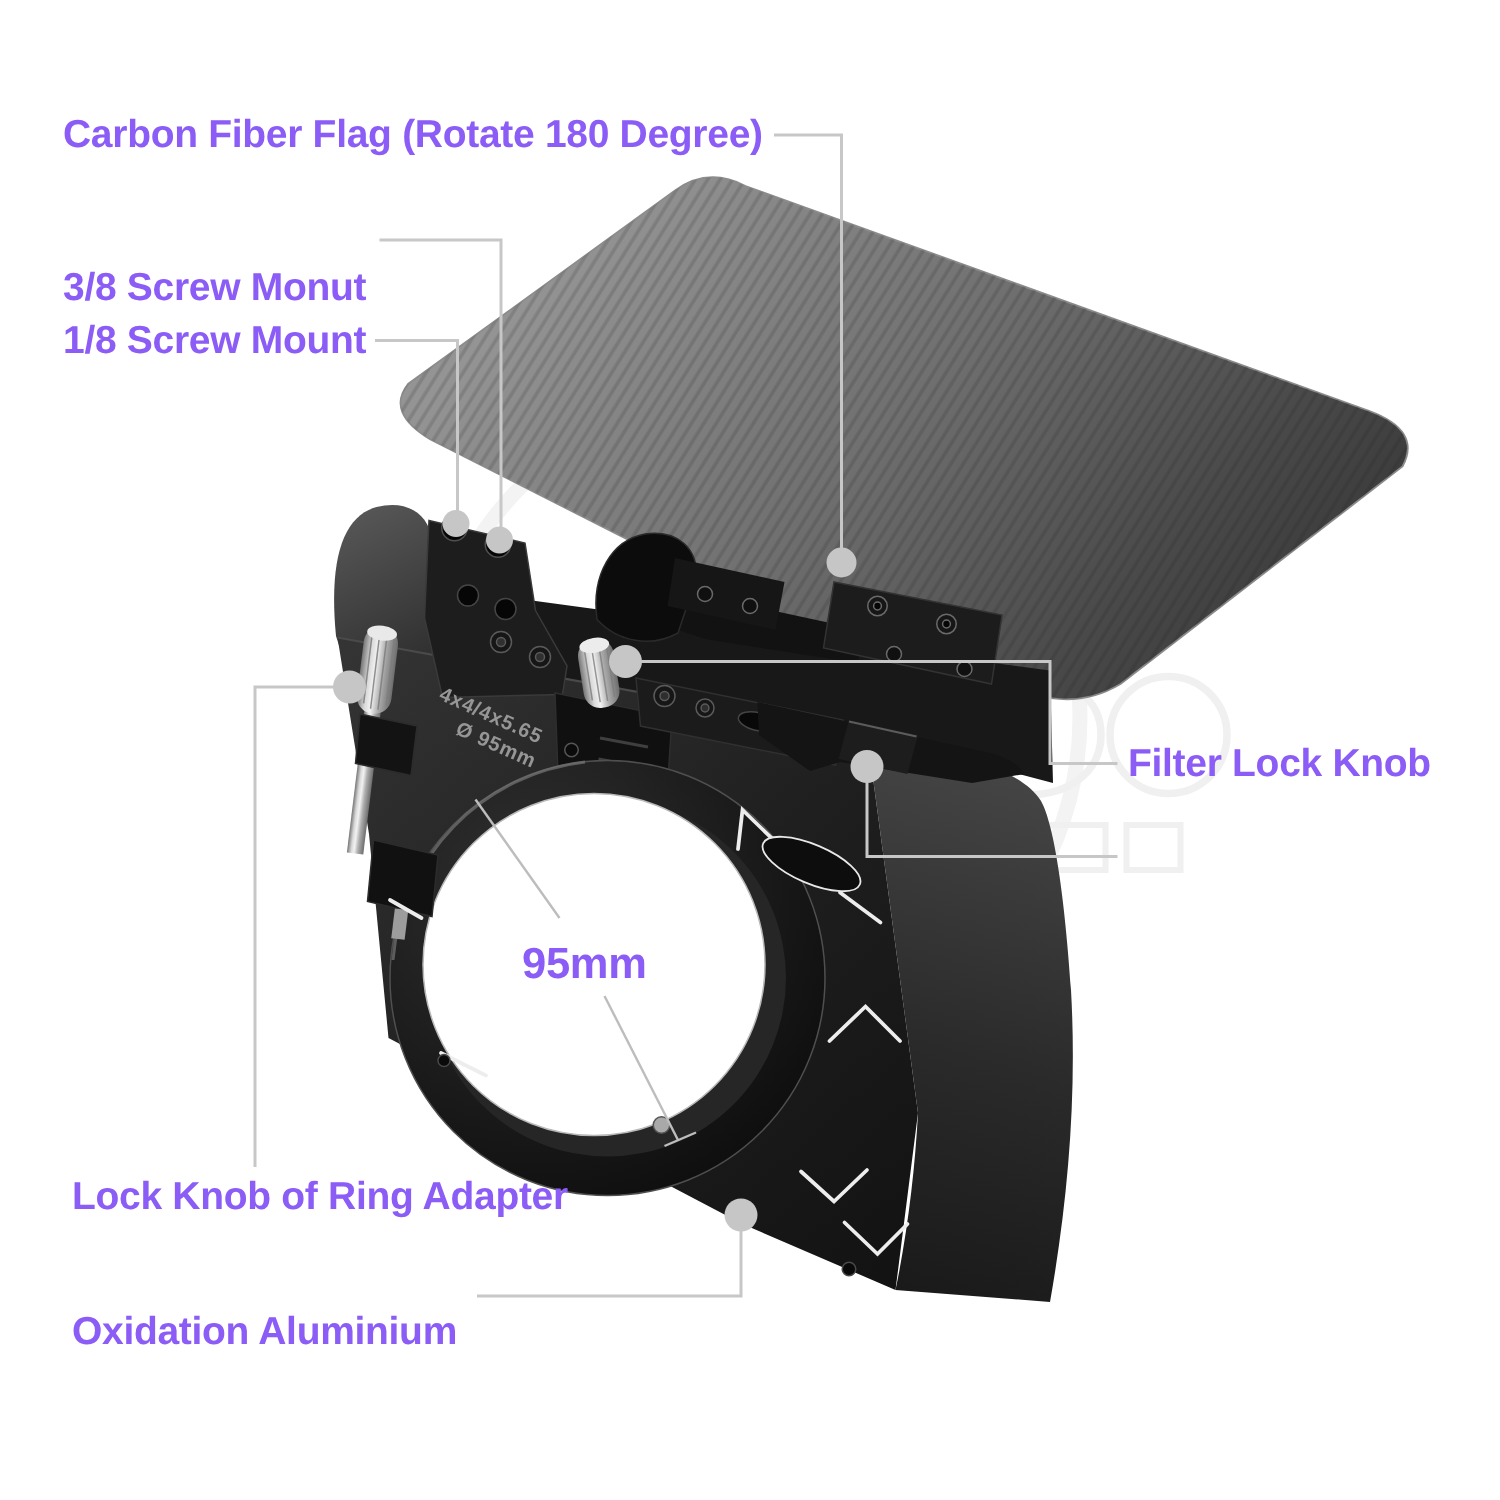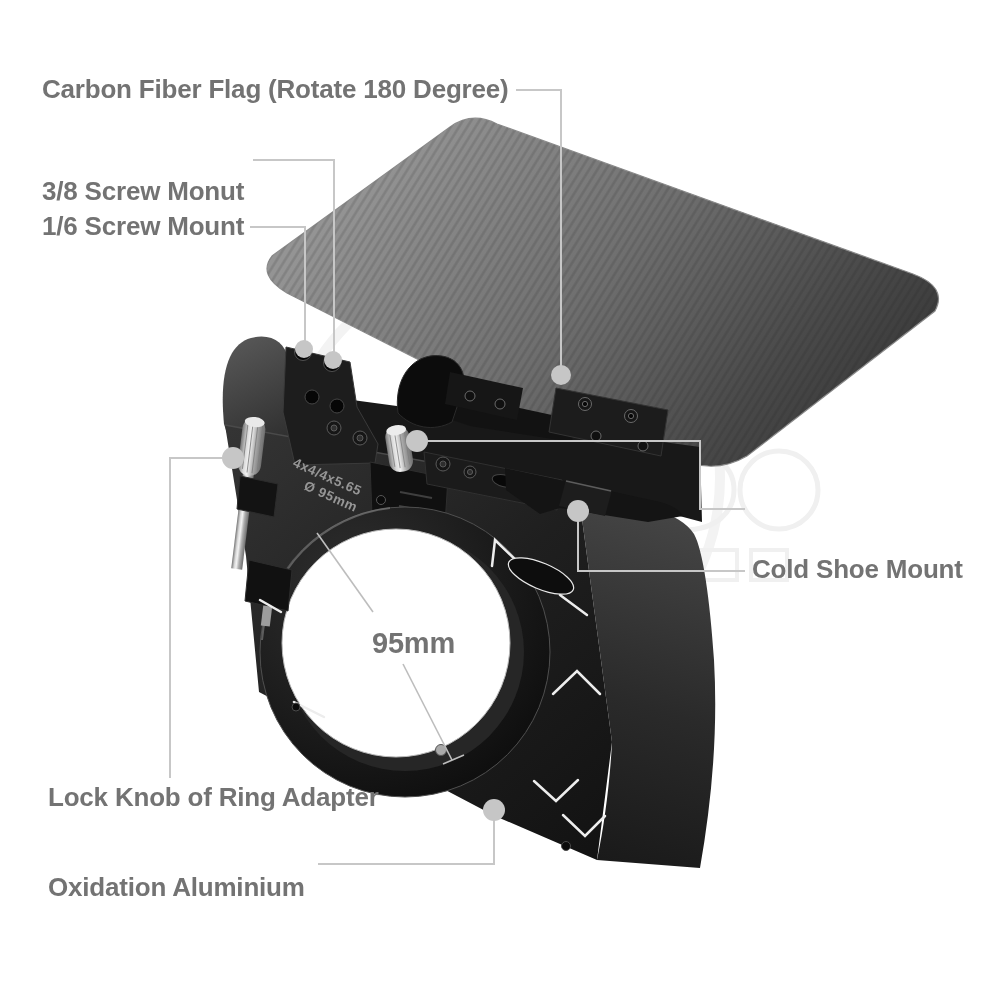--- a/index.html
+++ b/index.html
@@ -4,30 +4,30 @@
 <style>
   html,body{margin:0;padding:0;background:#ffffff;}
   #stage{
     position:relative;width:1000px;height:1000px;background:#ffffff;
     font-family:"Liberation Sans",sans-serif;overflow:hidden;
   }
   #art{position:absolute;left:0;top:0;}
   .callout{
     position:absolute;white-space:nowrap;
     font:600 26px/1.05 "Liberation Sans",sans-serif;
-    color:#737373;letter-spacing:-0.2px;
+    color:#8b5cf6;letter-spacing:-0.2px;
   }
   #lbl-carbon{left:42px;top:76px;}
   #lbl-38{left:42px;top:146px;margin-top:32px;}
   #lbl-14{left:42px;top:213px;}
   #lbl-filter{left:752px;top:495px;}
   #lbl-coldshoe{left:752px;top:556px;}
   #lbl-ringlock{left:48px;top:784px;text-align:center;}
   #lbl-oxidation{left:48px;top:844px;margin-top:30px;}
-  #lbl-diameter{left:348px;top:629px;font:600 29px/1 "Liberation Sans",sans-serif;margin-left:24px;}
+  #lbl-diameter{left:348px;top:629px;font:600 29px/1 "Liberation Sans",sans-serif;}
   .engrave{
     font:700 13.5px "Liberation Sans",sans-serif;
     fill:#969696;letter-spacing:0.6px;
   }
 </style>
 </head>
 <body>
 
 <div id="stage">
 
@@ -228,18 +228,18 @@
       <circle cx="304" cy="349" r="9"></circle>
       <circle cx="417" cy="441" r="11"></circle>
       <circle cx="578" cy="511" r="11"></circle>
       <circle cx="233" cy="458" r="11"></circle>
       <circle cx="494" cy="810" r="11"></circle>
     </g>
   </svg>
 
   <div id="lbl-carbon" class="callout">Carbon Fiber Flag (Rotate 180 Degree)</div>
   <div id="lbl-38" class="callout">3/8 Screw Monut</div>
-  <div id="lbl-14" class="callout">1/6 Screw Mount</div>
-  <div id="lbl-coldshoe" class="callout">Cold Shoe Mount</div>
+  <div id="lbl-14" class="callout">1/8 Screw Mount</div>
+  <div id="lbl-filter" class="callout">Filter Lock Knob</div>
   <div id="lbl-ringlock" class="callout">Lock Knob of Ring Adapter</div>
   <div id="lbl-oxidation" class="callout">Oxidation Aluminium</div>
   <div id="lbl-diameter" class="callout">95mm</div>
 </div>
 
 </body></html>

